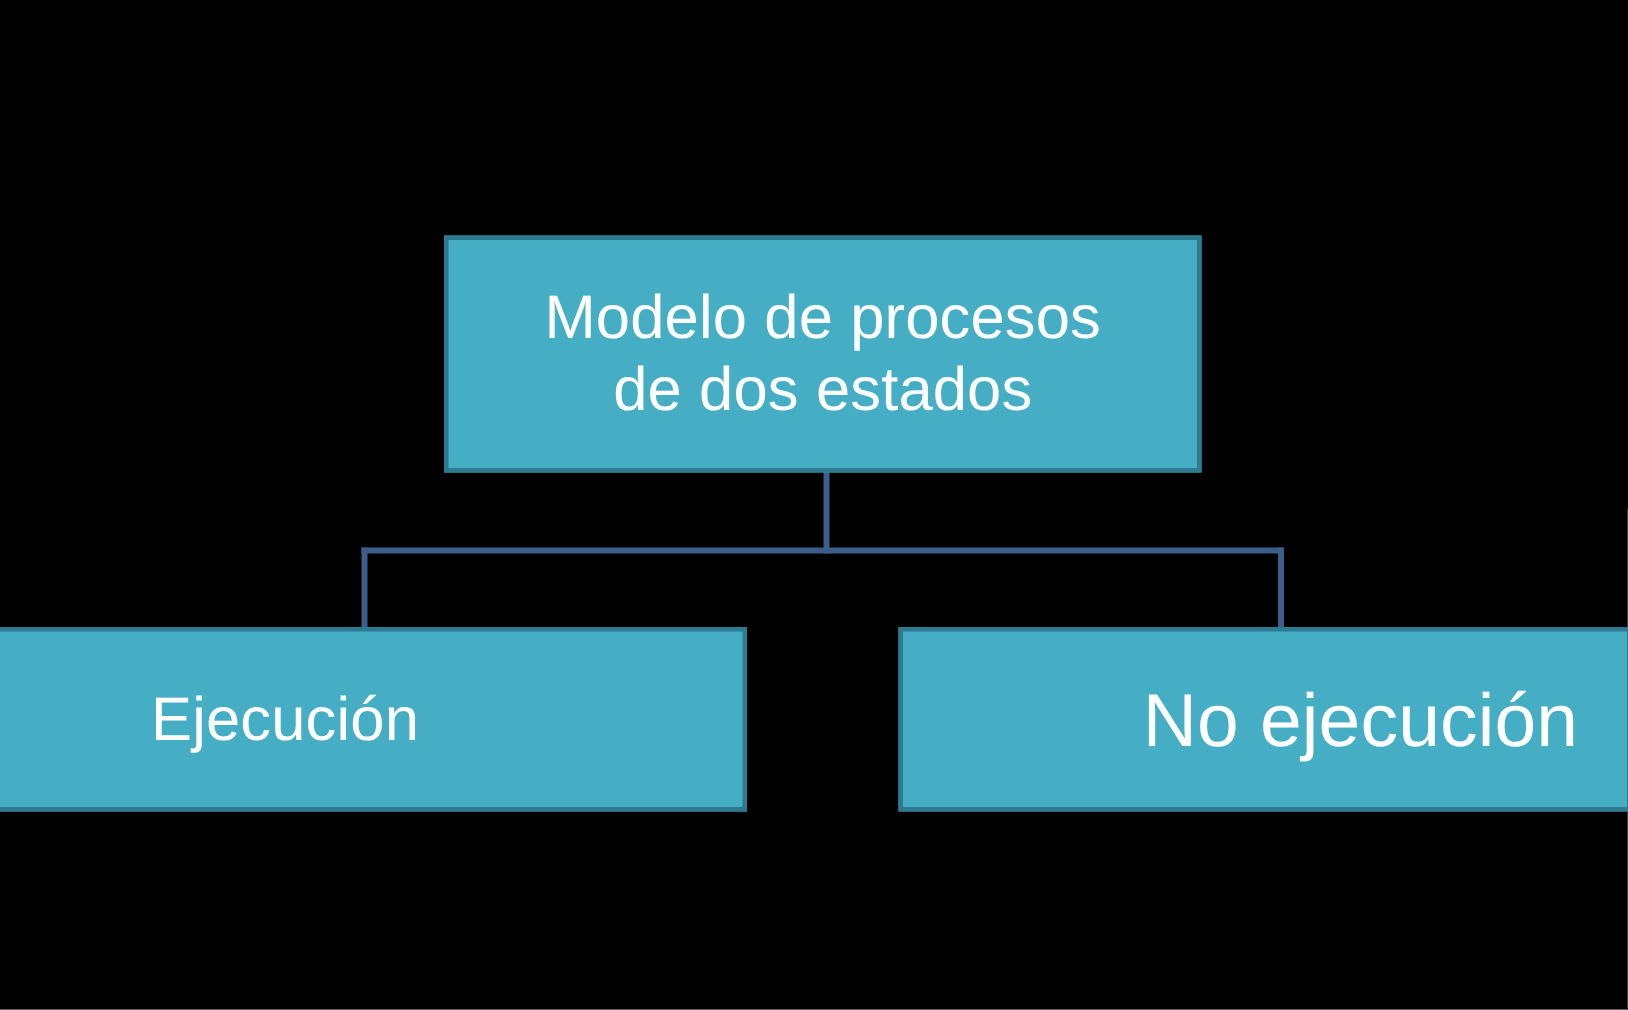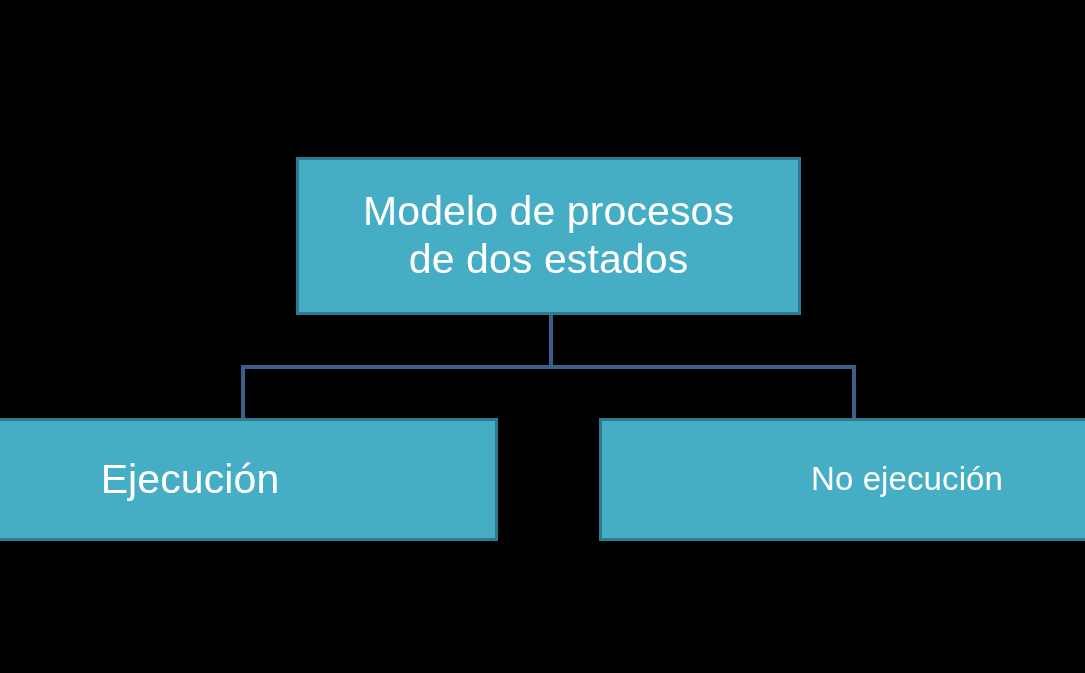--- a/index.html
+++ b/index.html
@@ -97,21 +97,21 @@
     text-align: center;
   }
 
   #node-noexec {
     left: 599px;
     top: 418px;
     width: 616px;
     height: 123px;
   }
   #node-noexec .node-label {
-    font-size: 33px;
+    font-size: 50px;
   }
 </style>
 </head>
 <body>
 
 <div id="canvas">
 
   <div class="conn" id="conn-stem"></div>
   <div class="conn" id="conn-bus"></div>
   <div class="conn" id="conn-drop-left"></div>

